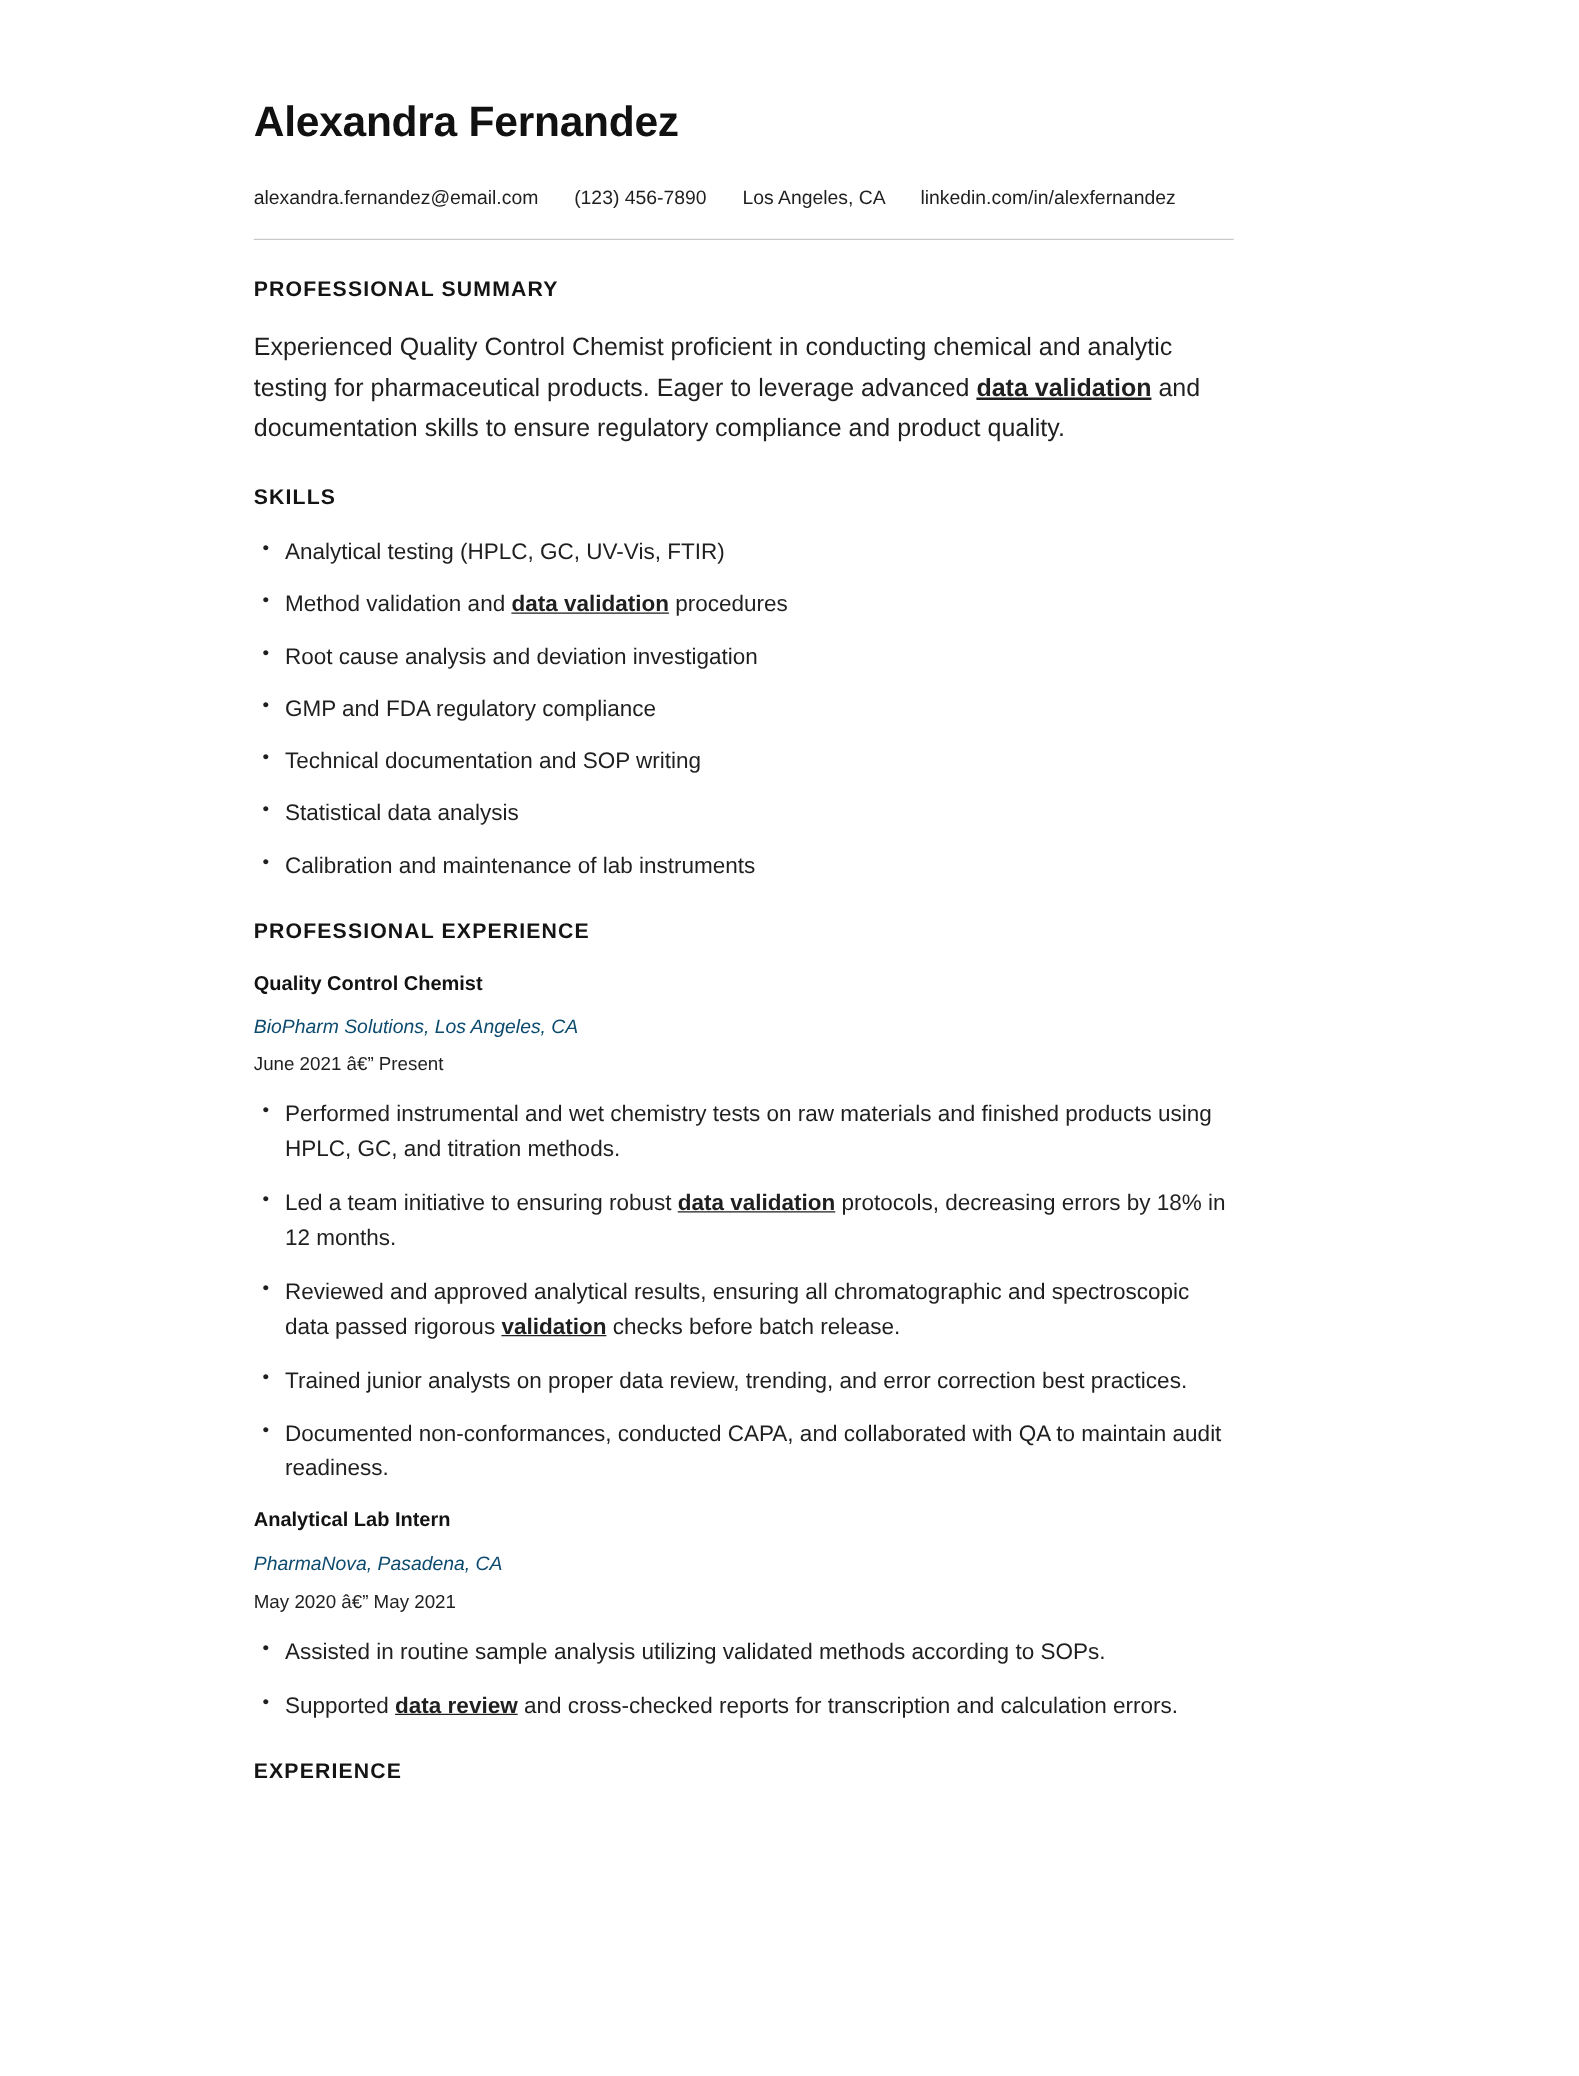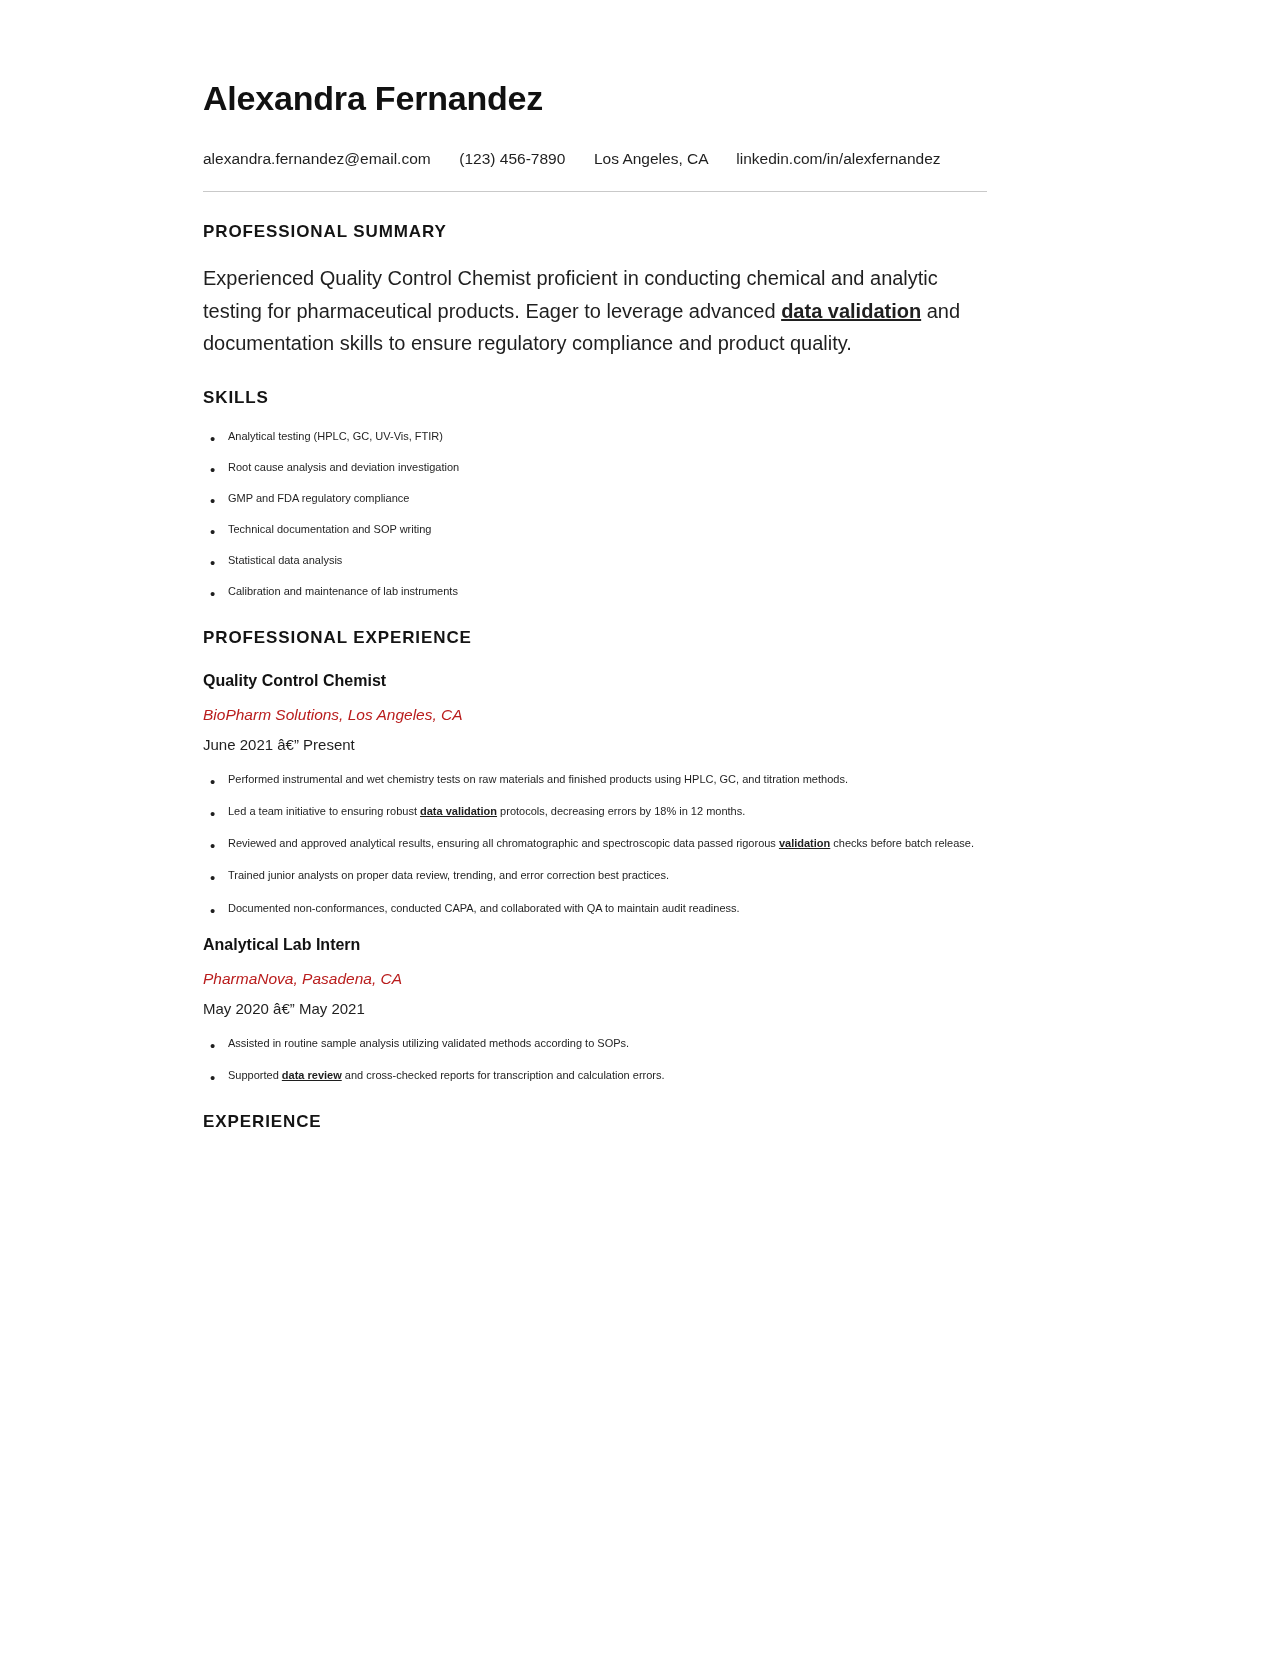--- a/index.html
+++ b/index.html
@@ -72,21 +72,21 @@
     font-style: normal;
   }
   ul.bullets {
     list-style: none;
     margin: 0;
     padding: 0;
   }
   ul.bullets > li {
     position: relative;
     padding-left: 25px;
-    font-size: 11px;
+    font-size: 18px;
     line-height: 1.55;
     color: #1f1f1f;
     margin-bottom: 14px;
     max-width: 768px;
   }
   ul.bullets > li:before {
     content: "\2022";
     position: absolute;
     left: 7px;
     top: -1px;
@@ -97,21 +97,21 @@
   .job-title {
     font-size: 16px;
     font-weight: bold;
     color: #121212;
     margin: 0 0 11px 0;
     line-height: 1.2;
   }
   .job-company {
     font-size: 15.5px;
     font-style: italic;
-    color: #b91c1c;
+    color: #0c4a6e;
     margin: 16px 0 12px 0;
     line-height: 1.2;
   }
   .job-dates {
     font-size: 15px;
     color: #1f1f1f;
     margin: 0 0 17px 0;
     line-height: 1.2;
   }
   .job-block { margin-bottom: 18px; }
@@ -140,20 +140,21 @@
 
   <div class="section">
     <h2 class="section-heading">PROFESSIONAL SUMMARY</h2>
     <p class="summary-text"><span>Experienced Quality Control Chemist proficient in conducting chemical and analytic testing for pharmaceutical products. Eager to leverage advanced </span><span class="strongmark">data validation</span><span> and documentation skills to ensure regulatory compliance and product quality.</span></p>
   </div>
 
   <div class="section">
     <h2 class="section-heading">SKILLS</h2>
     <ul class="bullets skills-list">
       <li><span>Analytical testing (HPLC, GC, UV-Vis, FTIR)</span><span class="strongmark"></span><span></span></li>
+      <li><span>Method validation and </span><span class="strongmark">data validation</span><span> procedures</span></li>
       <li><span>Root cause analysis and deviation investigation</span><span class="strongmark"></span><span></span></li>
       <li><span>GMP and FDA regulatory compliance</span><span class="strongmark"></span><span></span></li>
       <li><span>Technical documentation and SOP writing</span><span class="strongmark"></span><span></span></li>
       <li><span>Statistical data analysis</span><span class="strongmark"></span><span></span></li>
       <li><span>Calibration and maintenance of lab instruments</span><span class="strongmark"></span><span></span></li>
     </ul>
   </div>
 
   <div class="section">
     <h2 class="section-heading experience-heading">PROFESSIONAL EXPERIENCE</h2>

